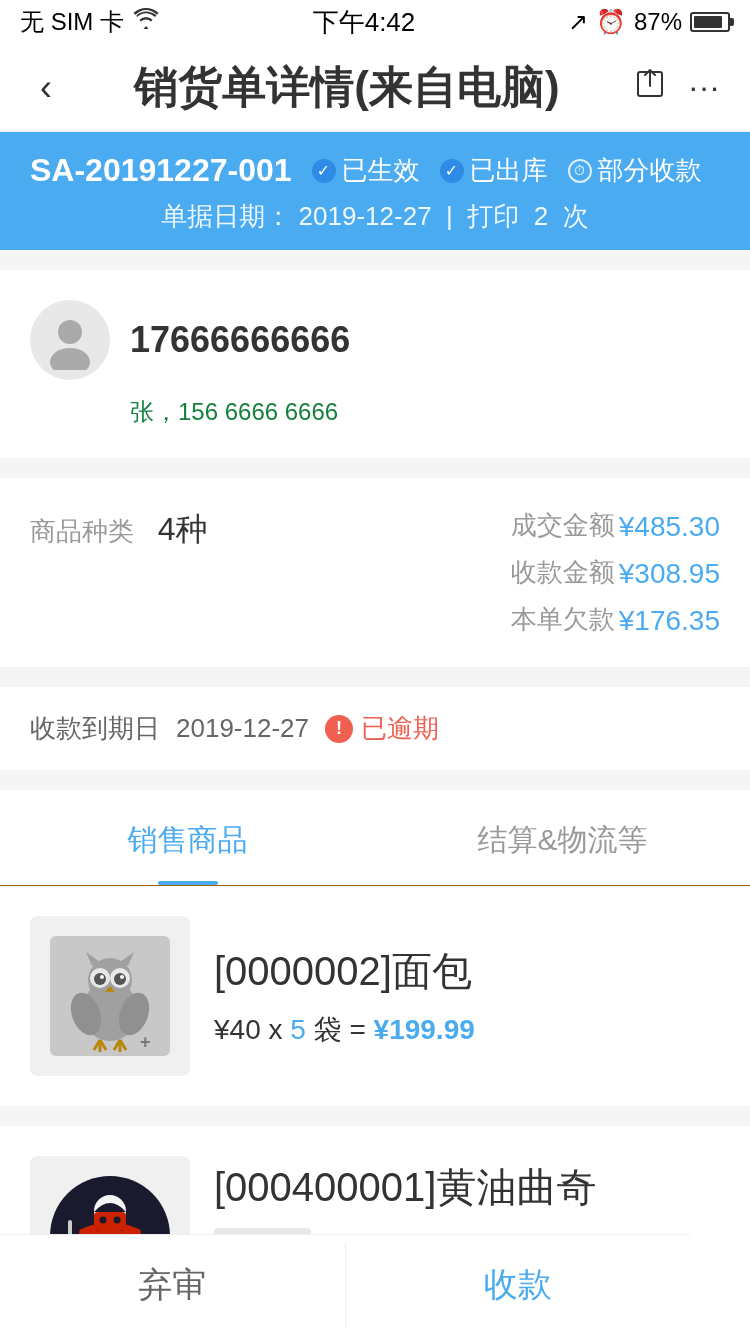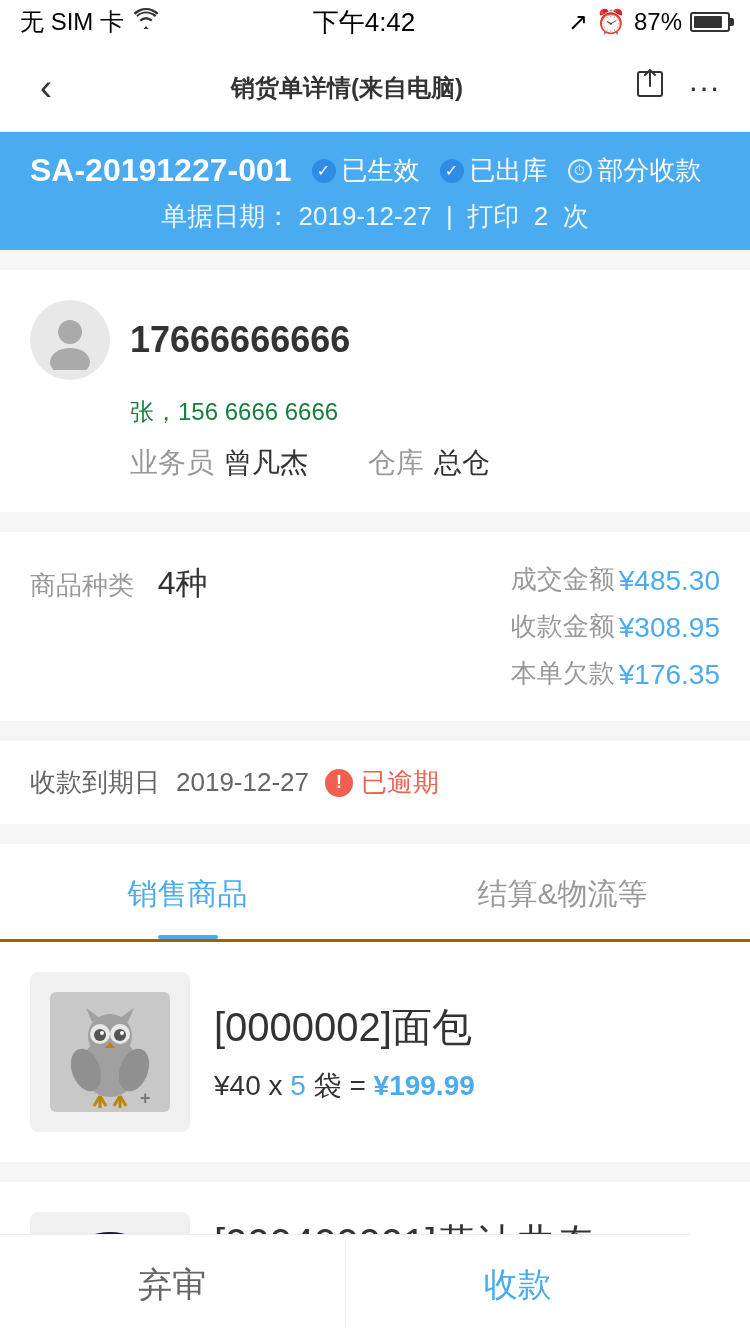--- a/index.html
+++ b/index.html
@@ -67,21 +67,21 @@
     }
     .nav-back {
       font-size: 36px;
       color: #333;
       cursor: pointer;
       padding: 10px;
     }
     .nav-title {
       flex: 1;
       text-align: center;
-      font-size: 24px;
+      font-size: 44px;
       font-weight: 600;
       color: #333;
     }
     .nav-actions {
       display: flex;
       align-items: center;
       gap: 20px;
     }
     .nav-action-btn {
       font-size: 32px;
@@ -252,21 +252,21 @@
       justify-content: center;
       font-size: 18px;
       font-weight: 700;
     }
 
     
     .tabs-container {
       background: #fff;
       margin-top: 20px;
       display: flex;
-      border-bottom: 3px solid #a16207;
+      border-bottom: 1px solid #a16207;
     }
     .tab-item {
       flex: 1;
       text-align: center;
       padding: 30px 0 24px;
       font-size: 30px;
       color: #999;
       cursor: pointer;
       position: relative;
     }
@@ -421,30 +421,20 @@
   <div class="customer-header">
     <div class="avatar">
       <svg width="60" height="60" viewBox="0 0 60 60">
         <circle cx="30" cy="22" r="12" fill="#aaa"></circle>
         <ellipse cx="30" cy="52" rx="20" ry="14" fill="#aaa"></ellipse>
       </svg>
     </div>
     <div class="customer-name">17666666666</div>
   </div>
   <div class="customer-info">张，156 6666 6666</div>
-  <div class="customer-meta">
-    <div class="meta-item">
-      <span class="meta-label">业务员</span>
-      <span class="meta-value">曾凡杰</span>
-    </div>
-    <div class="meta-item">
-      <span class="meta-label">仓库</span>
-      <span class="meta-value">总仓</span>
-    </div>
-  </div>
 </div>
 
 <div class="summary-card">
   <div class="summary-row">
     <div class="summary-left">
       <span class="summary-type-label">商品种类</span>
       <span class="summary-type-value">4种</span>
     </div>
     <div class="summary-right">
       <div class="amount-row">

